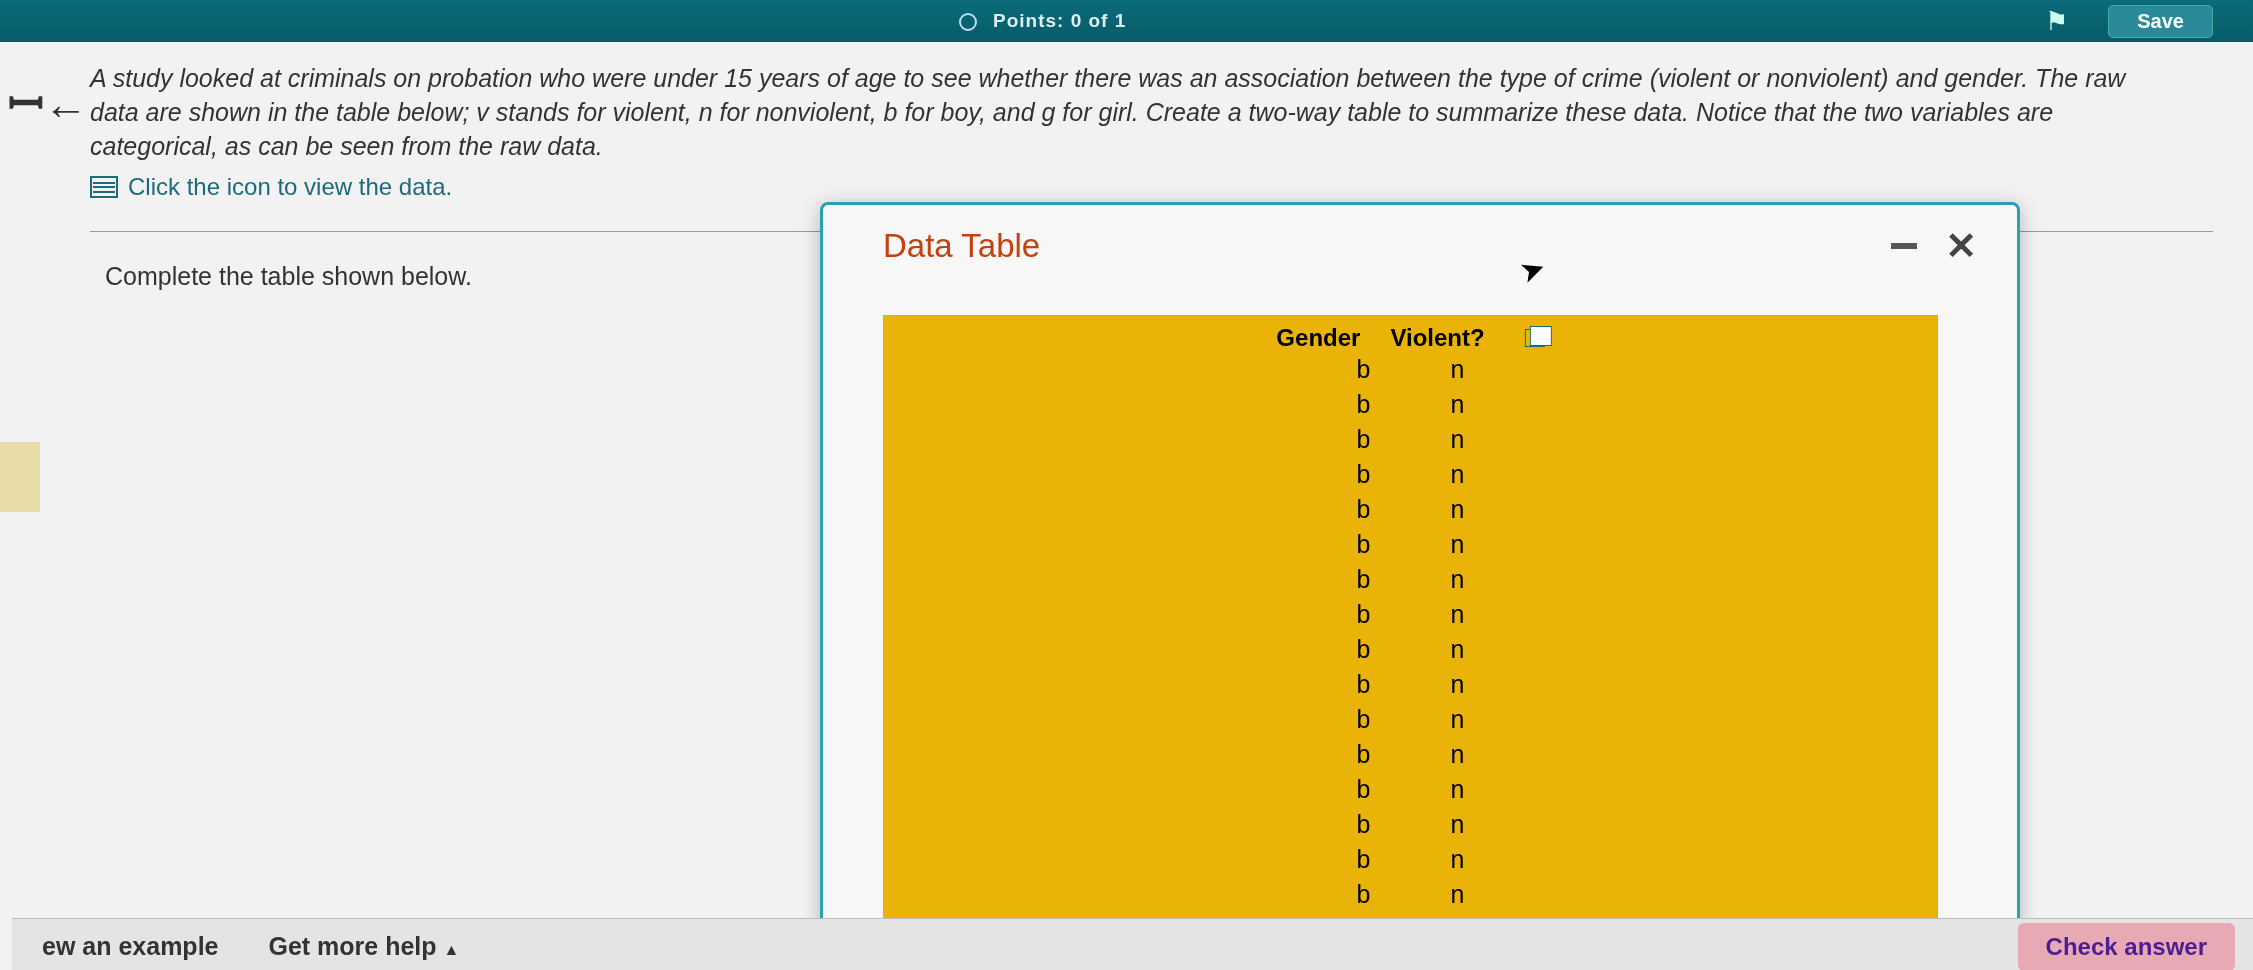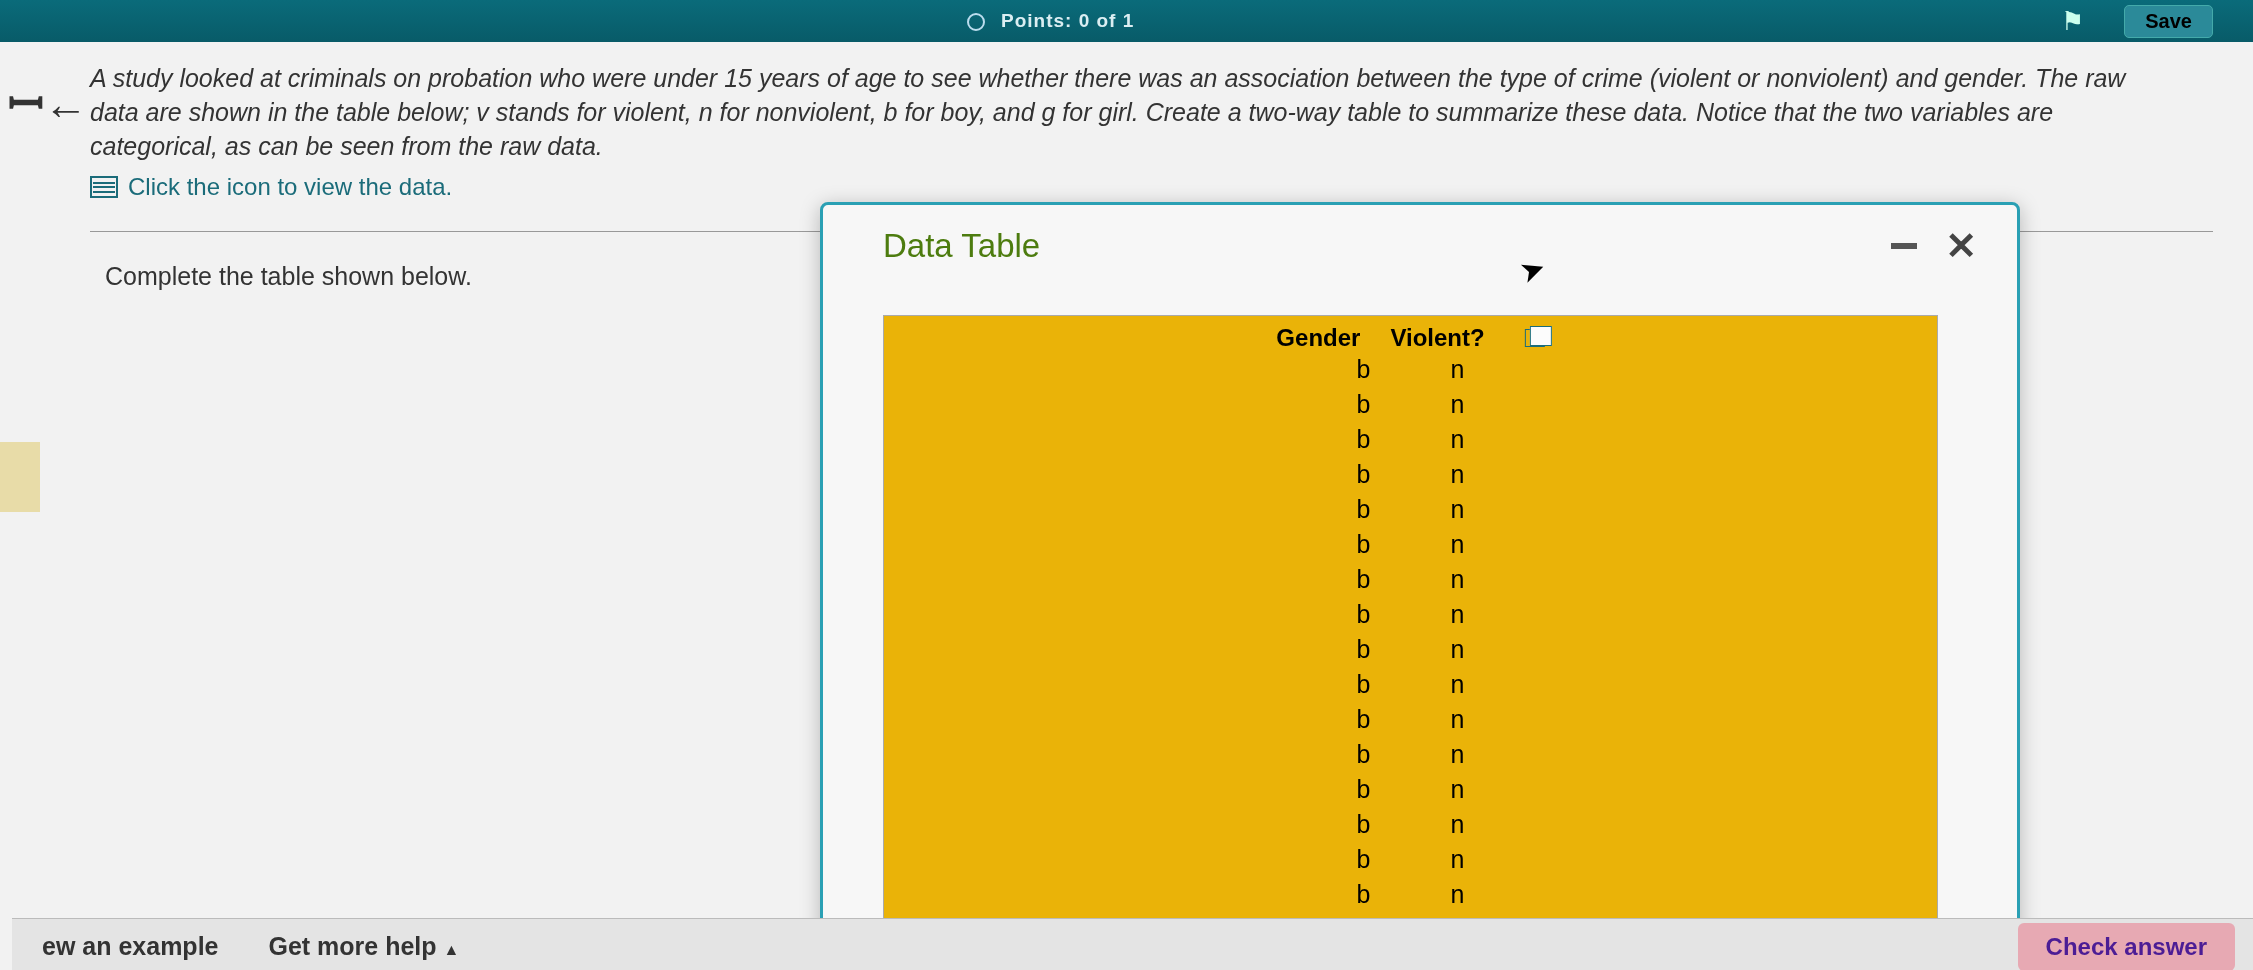--- a/index.html
+++ b/index.html
@@ -17,22 +17,22 @@
     background: linear-gradient(#0a6b7a, #085b68);
     display: flex;
     align-items: center;
     justify-content: space-between;
     padding: 0 40px;
     color: #cce;
   }
   .top-bar-center { flex:1; text-align:center; font-size:19px; color:#dbeef2; font-weight:bold; letter-spacing:1px;}
   .top-bar-right { display:flex; gap:40px; align-items:center; }
   .save-btn {
-    background:#2b8a99; color:#000000; border:1px solid #4aa; border-radius:5px;
-    padding:4px 20px; font-size:20px; font-weight:bold;
+    background:#2b8a99; color:#ffffff; border:1px solid #4aa; border-radius:5px;
+    padding:4px 28px; font-size:20px; font-weight:bold;
   }
   .content-area {
     background:#f2f2f2;
     width:100%;
     height:calc(100% - 38px);
     position:relative;
     padding: 20px 40px 0 0;
   }
   .back-arrow {
     position:absolute; left:8px; top:30px; font-size:44px; color:#333; font-weight:bold;
@@ -78,21 +78,21 @@
     width:1200px; height:820px;
     background:#f7f7f7;
     border:3px solid #2aa0b4;
     border-radius:8px;
     box-shadow:0 4px 20px rgba(0,0,0,0.25);
   }
   .modal-header {
     display:flex; justify-content:space-between; align-items:center;
     padding:22px 40px 10px 60px;
   }
-  .modal-title { font-size:33px; color:#4d7c0f; }
+  .modal-title { font-size:33px; color:#c2410c; }
   .modal-ctrls { display:flex; gap:28px; align-items:center; }
   .min-icon { width:26px; height:6px; background:#555; }
   .close-icon { font-size:38px; color:#444; font-weight:bold; cursor:pointer; line-height:1;}
   .data-box {
     margin:40px 79px 20px 60px;
     border:1px solid #aaa;
     height:640px;
     background:#eab308;
     overflow:hidden;
     position:relative;

